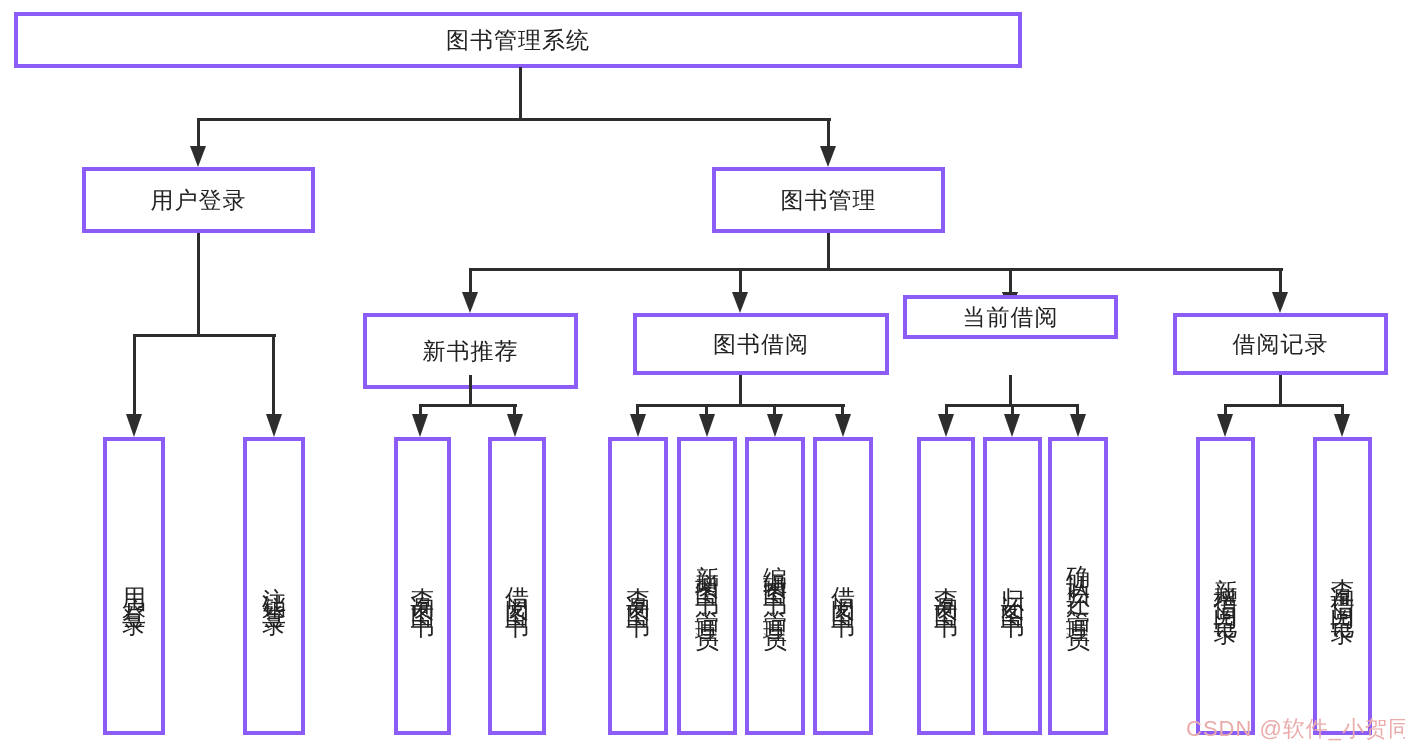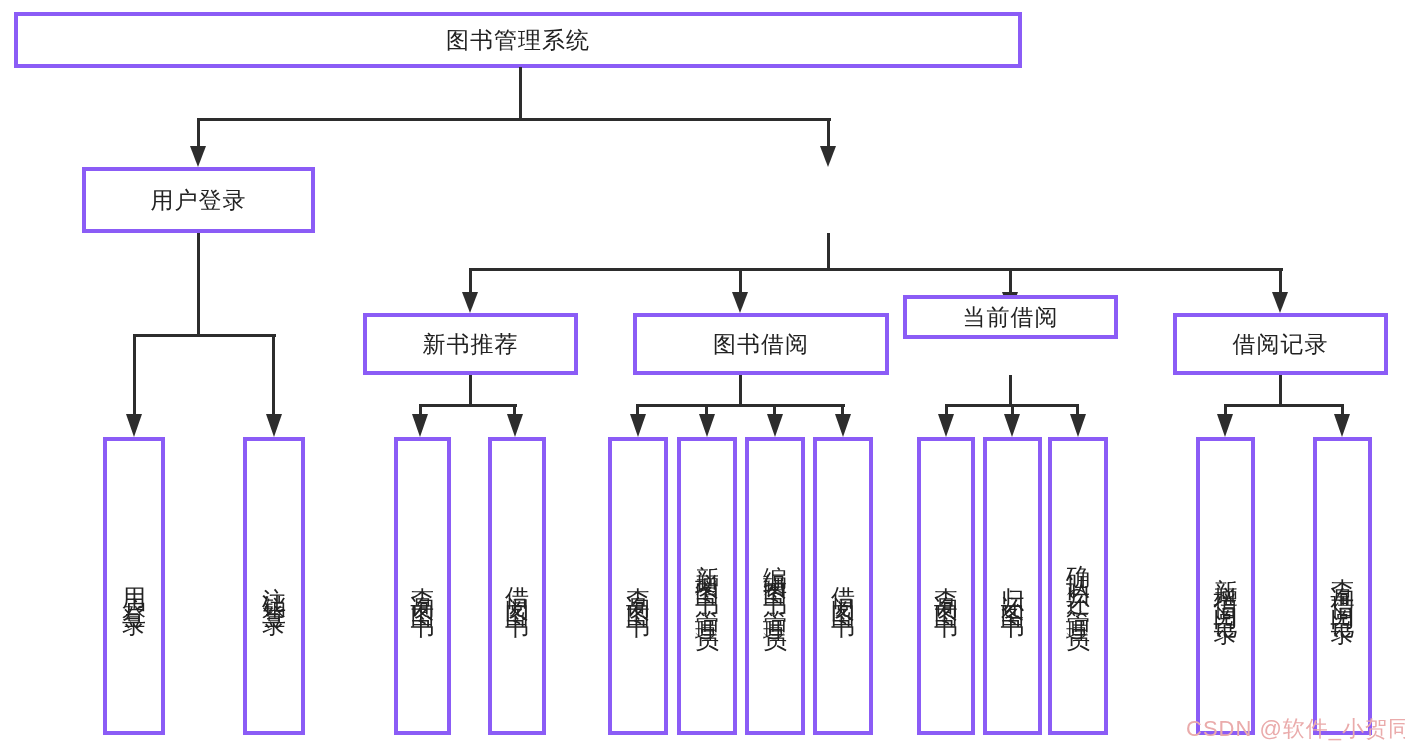--- a/index.html
+++ b/index.html
@@ -41,40 +41,43 @@
   <div class="line" style="left:519px;top:67px;width:3px;height:54px"></div>
   <div class="line" style="left:197px;top:118px;width:634px;height:3px"></div>
   <div class="line" style="left:197px;top:118px;width:3px;height:31px"></div>
   <div class="line" style="left:827px;top:118px;width:3px;height:31px"></div>
   <div class="arrow sm" style="left:190px;top:146px"></div>
   <div class="arrow sm" style="left:820px;top:146px"></div>
 
   <div class="box" style="left:82px;top:167px;width:233px;height:66px">
     <span class="hlabel">用户登录</span>
   </div>
+  <div class="box" style="left:712px;top:167px;width:233px;height:66px">
+    <span class="hlabel">图书管理</span>
+  </div>
 
   <div class="line" style="left:197px;top:233px;width:3px;height:104px"></div>
   <div class="line" style="left:133px;top:334px;width:143px;height:3px"></div>
   <div class="line" style="left:133px;top:334px;width:3px;height:82px"></div>
   <div class="line" style="left:272px;top:334px;width:3px;height:82px"></div>
   <div class="arrow" style="left:126px;top:414px"></div>
   <div class="arrow" style="left:266px;top:414px"></div>
 
   <div class="line" style="left:827px;top:233px;width:3px;height:38px"></div>
   <div class="line" style="left:469px;top:268px;width:814px;height:3px"></div>
   <div class="line" style="left:469px;top:268px;width:3px;height:27px"></div>
   <div class="line" style="left:739px;top:268px;width:3px;height:27px"></div>
   <div class="line" style="left:1009px;top:268px;width:3px;height:27px"></div>
   <div class="line" style="left:1279px;top:268px;width:3px;height:27px"></div>
   <div class="arrow sm" style="left:462px;top:292px"></div>
   <div class="arrow sm" style="left:732px;top:292px"></div>
   <div class="arrow sm" style="left:1002px;top:292px"></div>
   <div class="arrow sm" style="left:1272px;top:292px"></div>
 
-  <div class="box" style="left:363px;top:313px;width:215px;height:62px">
+  <div class="box" style="left:363px;top:313px;width:215px;height:76px">
     <span class="hlabel">新书推荐</span>
   </div>
   <div class="box" style="left:633px;top:313px;width:256px;height:62px">
     <span class="hlabel">图书借阅</span>
   </div>
   <div class="box" style="left:903px;top:295px;width:215px;height:44px">
     <span class="hlabel">当前借阅</span>
   </div>
   <div class="box" style="left:1173px;top:313px;width:215px;height:62px">
     <span class="hlabel">借阅记录</span>

